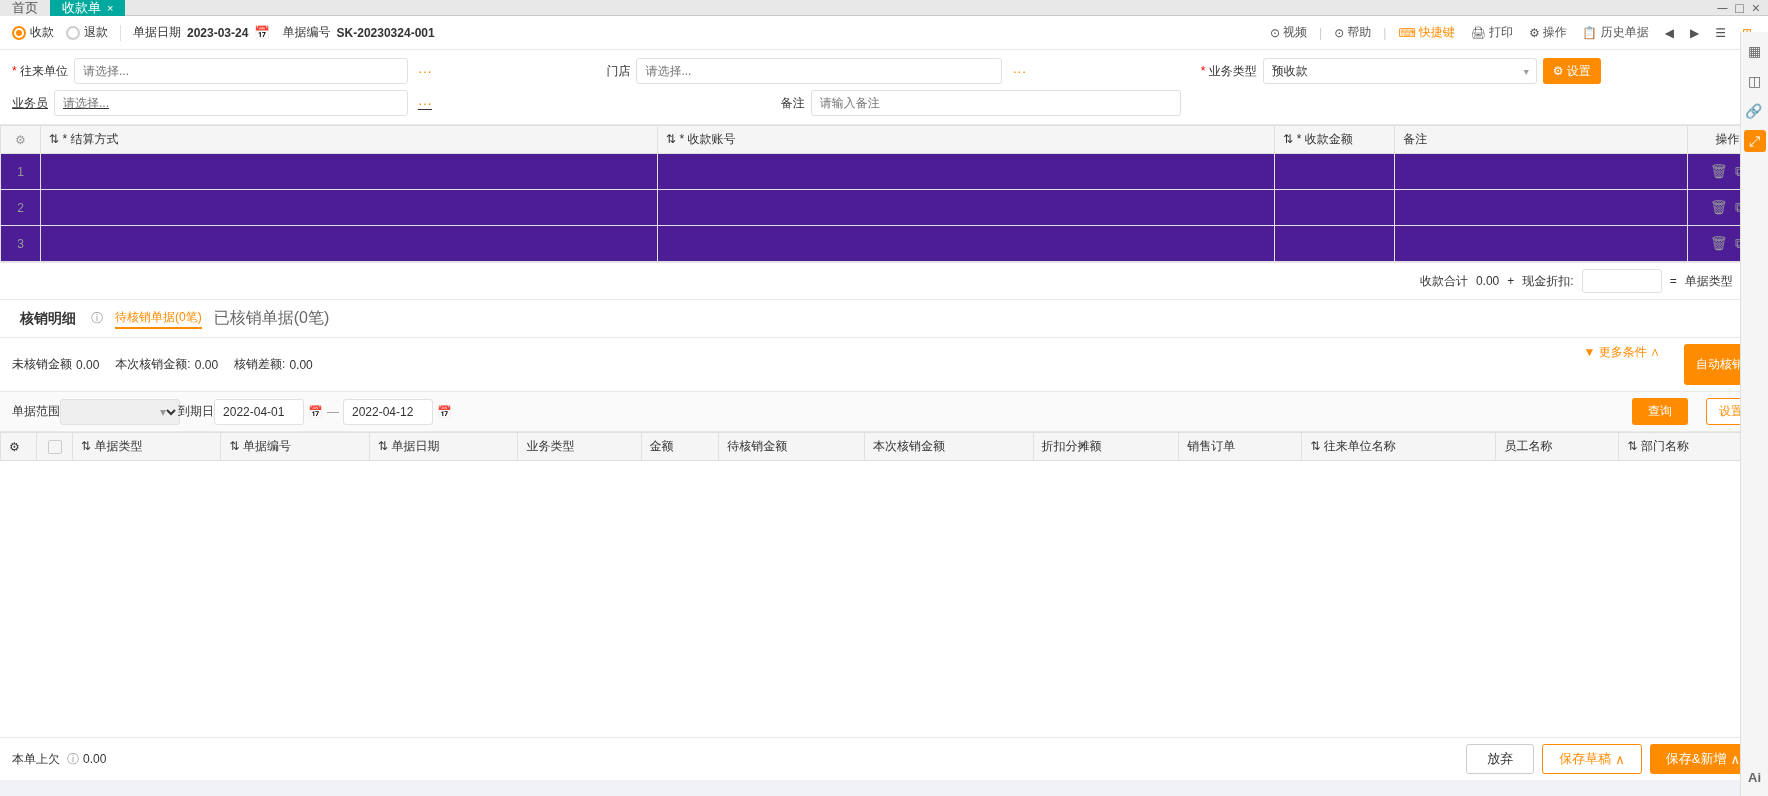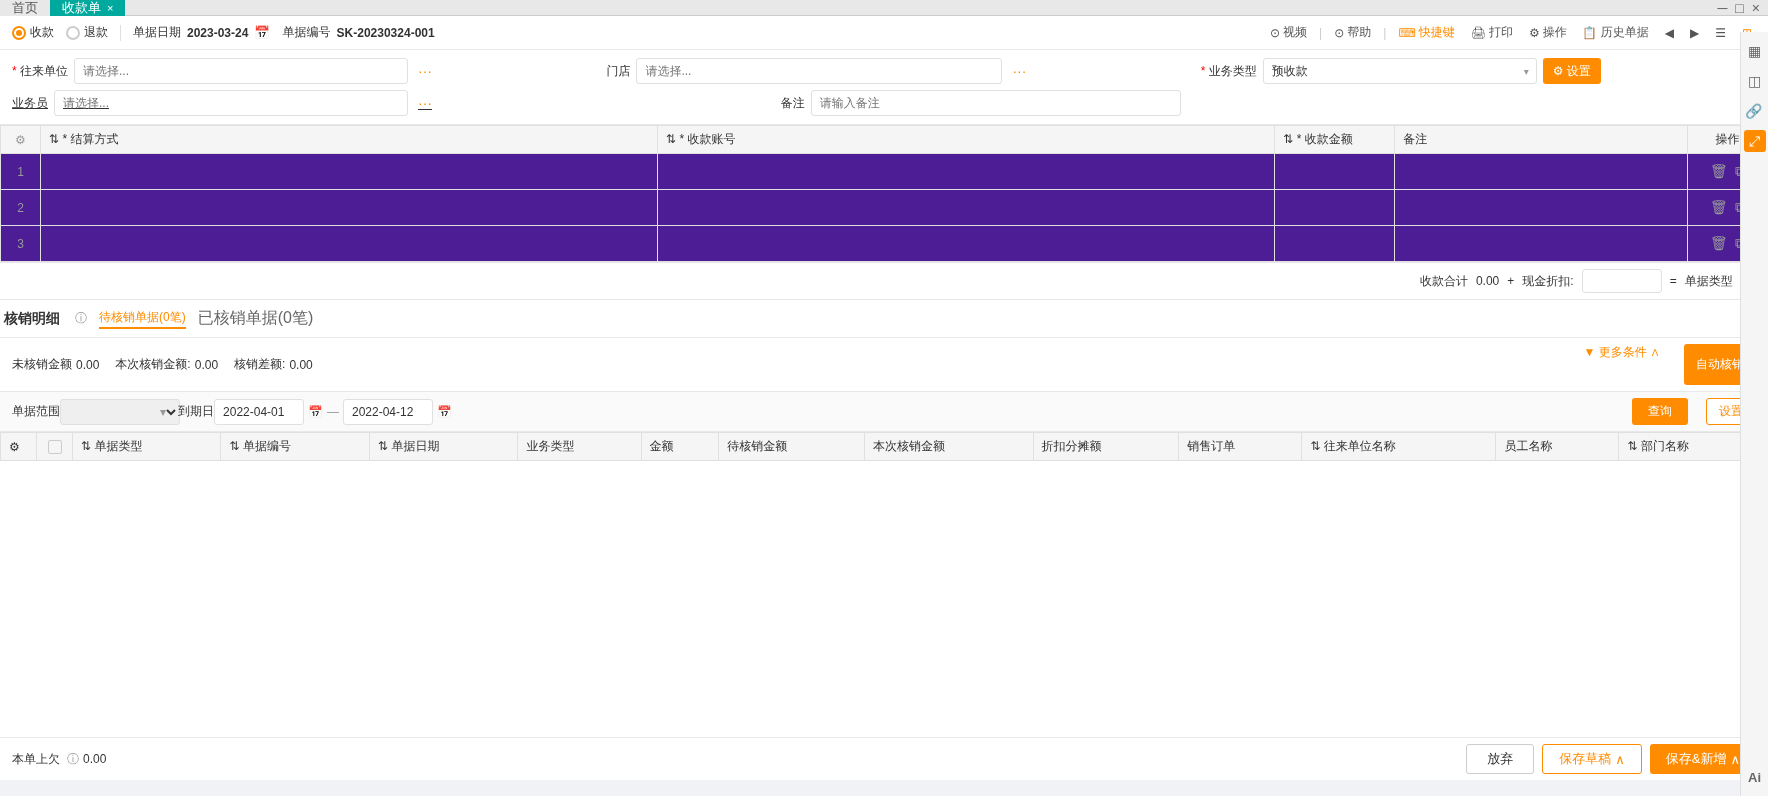--- a/index.html
+++ b/index.html
@@ -55,21 +55,21 @@
     .data-table .col-action { width: 80px; text-align: center; }
     .action-icon { color: #999; cursor: pointer; font-size: 14px; margin: 0 2px; }
 
     
     .summary-row { display: flex; align-items: center; justify-content: flex-end; padding: 6px 4px; gap: 8px; background: #fff; border-bottom: 1px solid #e8e8e8; font-size: 12px; flex-shrink: 0; }
     .summary-orange { color: #ff8c00; font-weight: bold; }
     .summary-input { border: 1px solid #e0e0e0; border-radius: 3px; padding: 2px 6px; width: 80px; height: 24px; font-size: 12px; }
 
     
     .verify-section { flex: 1; overflow: auto; background: #fff; }
-    .verify-header { display: flex; align-items: center; padding: 8px 4px; border-bottom: 1px solid #e8e8e8; gap: 12px; flex-shrink: 0; }
+    .verify-header { display: flex; align-items: center; padding: 8px 20px; border-bottom: 1px solid #e8e8e8; gap: 12px; flex-shrink: 0; }
     .verify-title { font-size: 14px; font-weight: bold; color: #333; }
     .verify-tab { color: #ff8c00; cursor: pointer; font-size: 12px; border-bottom: 2px solid #ff8c00; padding-bottom: 1px; }
     .verify-tab-inactive { color: #666; cursor: pointer; font-size: 16px; }
     .verify-stats { display: flex; gap: 16px; padding: 6px 12px; border-bottom: 1px solid #e8e8e8; font-size: 12px; }
     .verify-stat { display: flex; align-items: center; gap: 4px; }
     .verify-stat-right { margin-left: auto; display: flex; align-items: flex-start; gap: 24px; }
     .filter-btn { color: #ff8c00; cursor: pointer; font-size: 12px; display: flex; align-items: center; gap: 3px; }
     .auto-verify-btn { background: #ff8c00; color: #fff; border: none; border-radius: 3px; padding: 12px 12px; cursor: pointer; font-size: 12px; }
 
     

